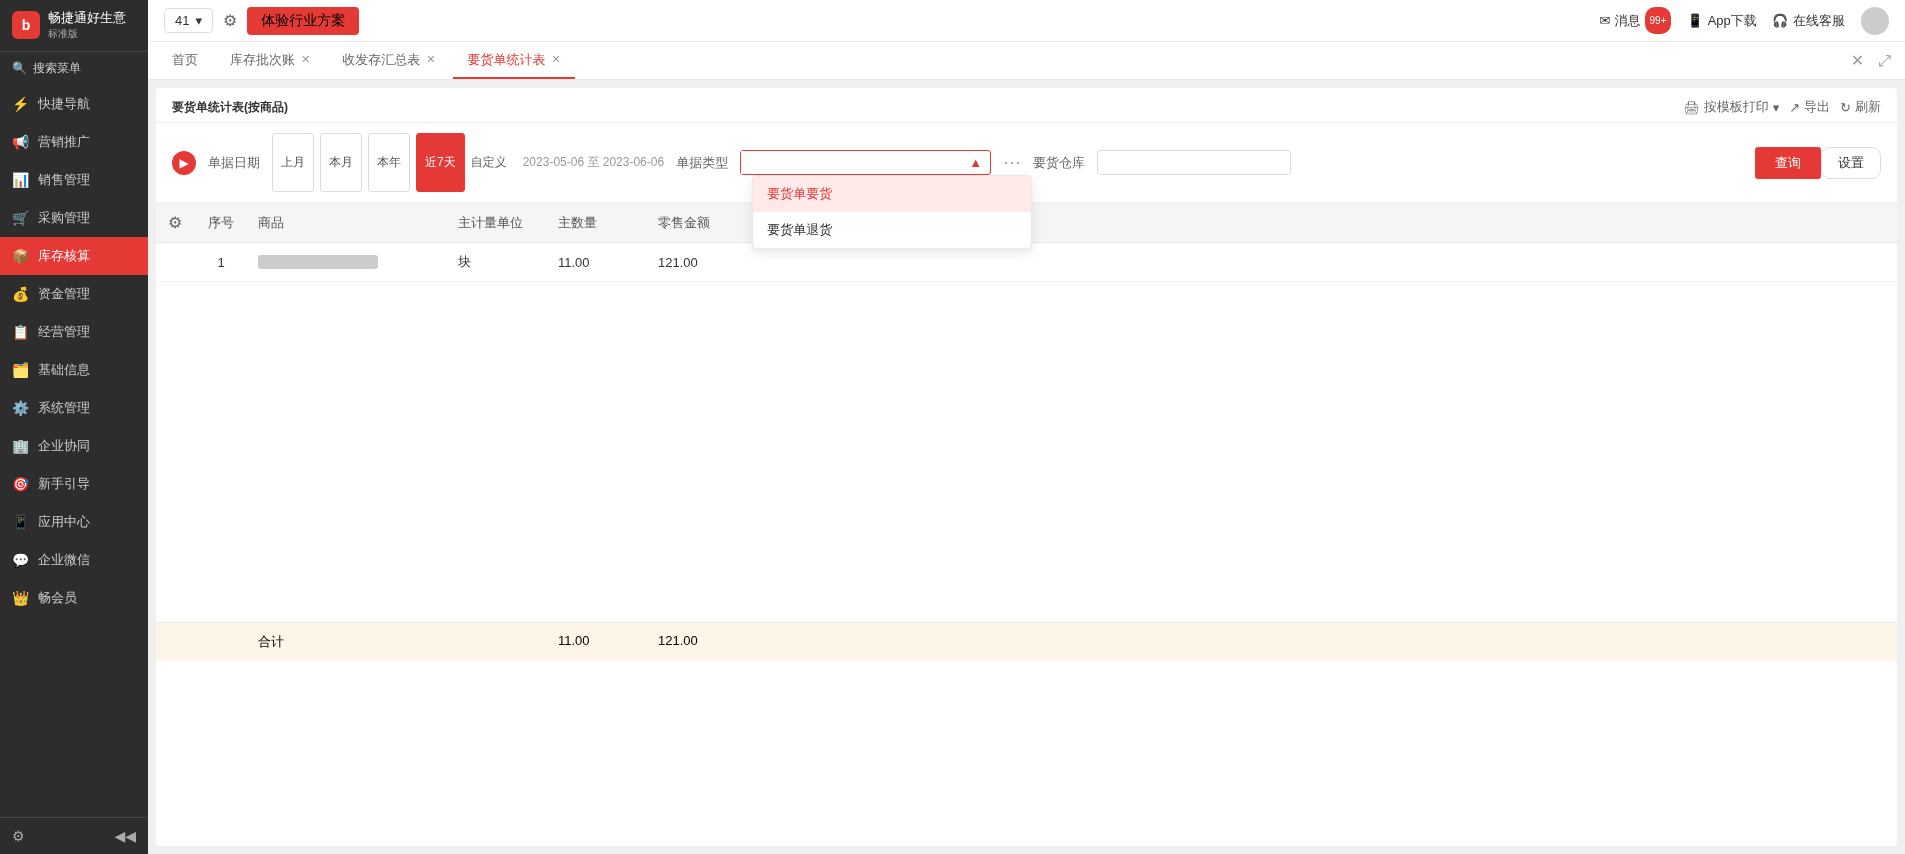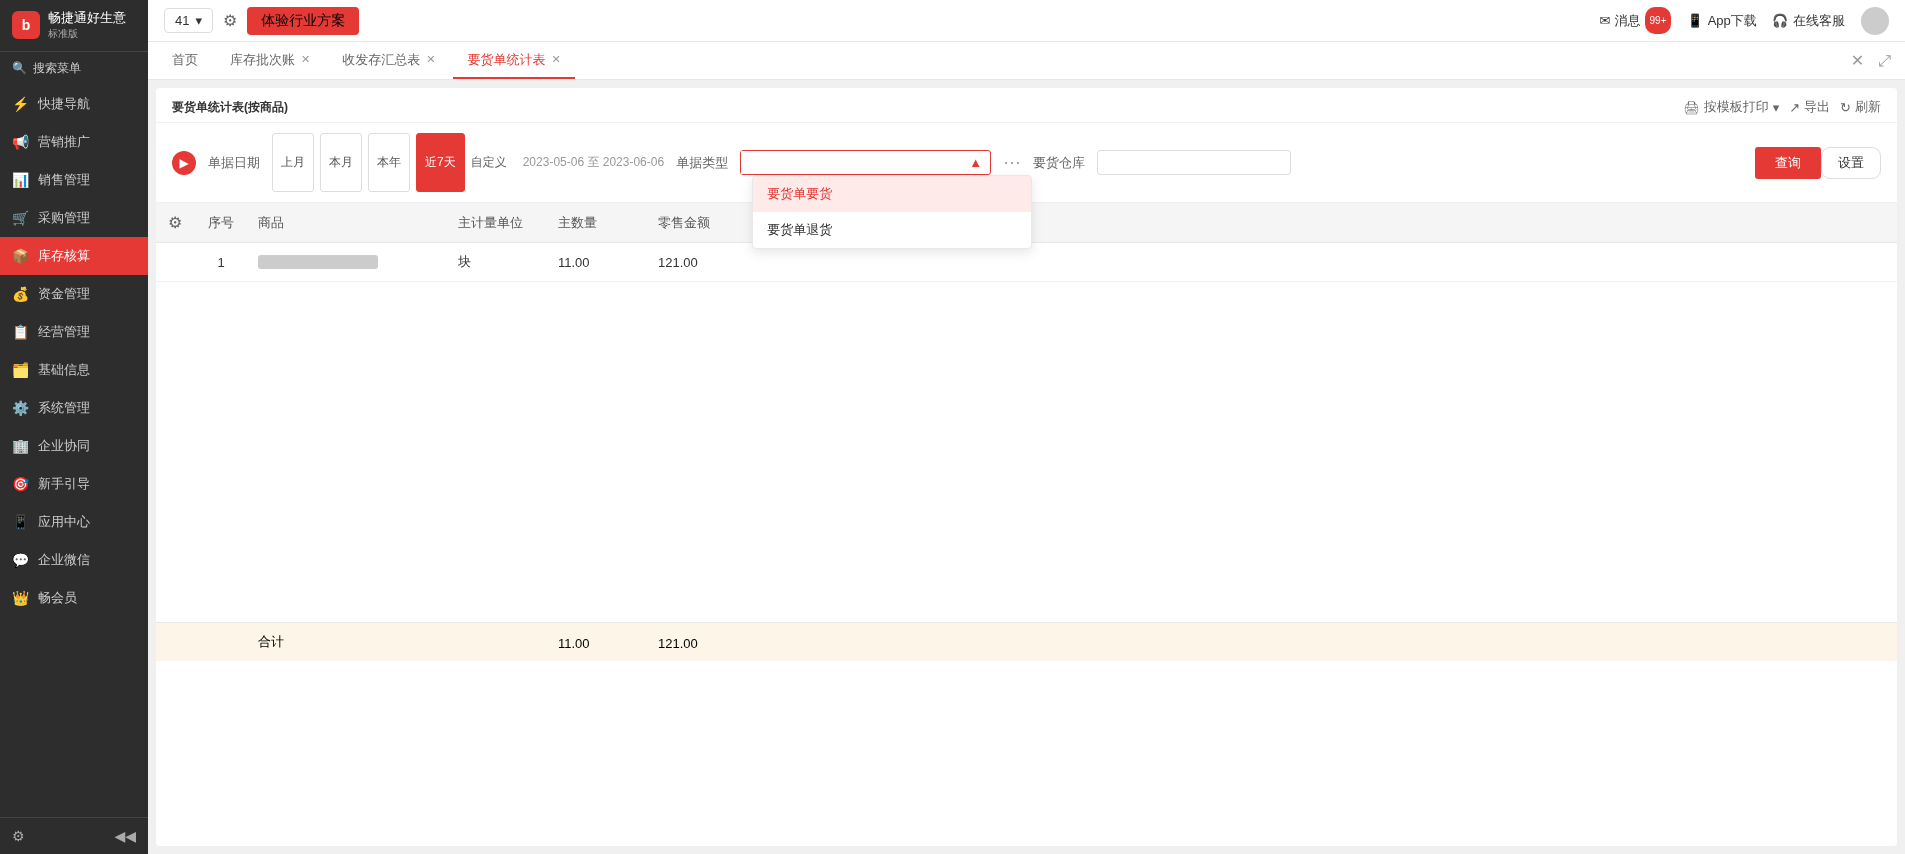--- a/index.html
+++ b/index.html
@@ -472,21 +472,21 @@
               <td>11.00</td>
               <td>121.00</td>
               <td></td>
             </tr>
           </tbody>
         </table>
       </div>
 
       <div style="height: 340px;"></div>
 
-      <div style="background:#fdf6e8; display:flex; align-items:flex-end; padding:10px 12px; border-top:1px solid #e8e8e8;">
+      <div style="background:#fdf6e8; display:flex; align-items:flex-start; padding:10px 12px; border-top:1px solid #e8e8e8;">
         <div style="width:40px;"></div>
         <div style="width:50px;"></div>
         <div style="width:200px; font-weight:500;">合计</div>
         <div style="width:100px;"></div>
         <div style="width:100px; font-weight:500;">11.00</div>
         <div style="width:100px; font-weight:500;">121.00</div>
       </div>
 
     </div>
   </div>

